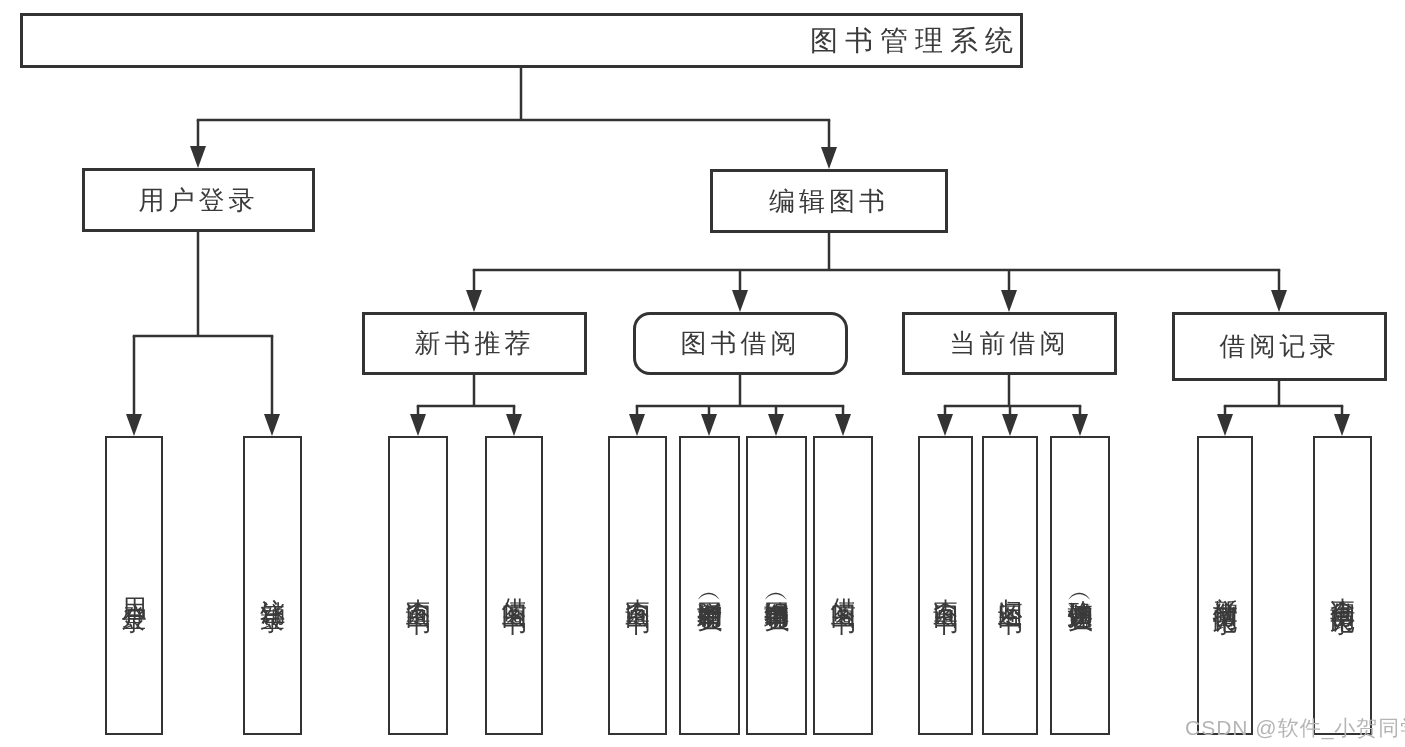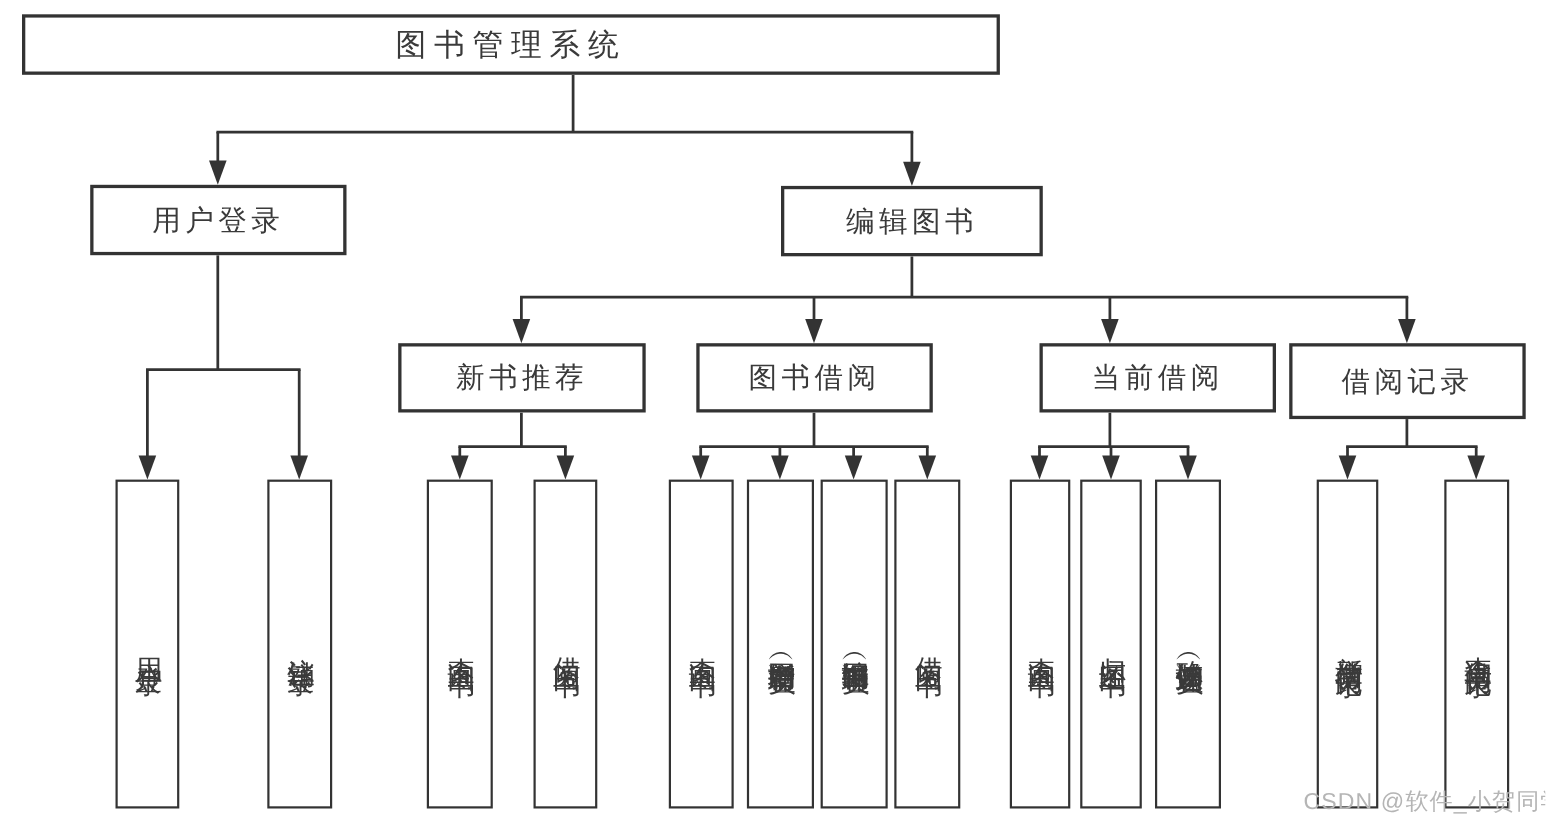--- a/index.html
+++ b/index.html
@@ -78,38 +78,38 @@
       <line x1="1010" y1="406" x2="1010" y2="420" stroke="#333333" stroke-width="2.5"></line>
       <polygon points="1002,414 1018,414 1010,436" fill="#333333"></polygon>
       <line x1="1080" y1="406" x2="1080" y2="420" stroke="#333333" stroke-width="2.5"></line>
       <polygon points="1072,414 1088,414 1080,436" fill="#333333"></polygon>
       <line x1="1225" y1="406" x2="1225" y2="420" stroke="#333333" stroke-width="2.5"></line>
       <polygon points="1217,414 1233,414 1225,436" fill="#333333"></polygon>
       <line x1="1342" y1="406" x2="1342" y2="420" stroke="#333333" stroke-width="2.5"></line>
       <polygon points="1334,414 1350,414 1342,436" fill="#333333"></polygon>
     </svg>
 
-  <div class="hbox root" style="left:20px;top:13px;width:889px;height:55px;">
+  <div class="hbox root" style="left:20px;top:13px;width:1003px;height:55px;justify-content:flex-end;">
     <span>图书管理系统</span>
   </div>
 
   <div class="hbox" style="left:82px;top:168px;width:233px;height:64px;">
     <span>用户登录</span>
   </div>
   <div class="hbox" style="left:710px;top:169px;width:238px;height:64px;">
     <span>编辑图书</span>
   </div>
 
   <div class="hbox" style="left:362px;top:312px;width:225px;height:63px;font-family:Liberation Mono, monospace;">
     <span>新书推荐</span>
   </div>
-  <div class="hbox" style="left:633px;top:312px;width:215px;height:63px;">
+  <div class="hbox" style="left:633px;top:312px;width:215px;height:63px;border-radius:17px;">
     <span>图书借阅</span>
   </div>
-  <div class="hbox" style="left:902px;top:312px;width:215px;height:63px;margin-left:43px;">
+  <div class="hbox" style="left:902px;top:312px;width:215px;height:63px;">
     <span>当前借阅</span>
   </div>
   <div class="hbox" style="left:1172px;top:312px;width:215px;height:69px;">
     <span>借阅记录</span>
   </div>
 
   <div class="vbox" style="left:105px;top:436px;width:58px;height:299px;">
     <span>用户登录</span>
   </div>
   <div class="vbox" style="left:243px;top:436px;width:59px;height:299px;">

